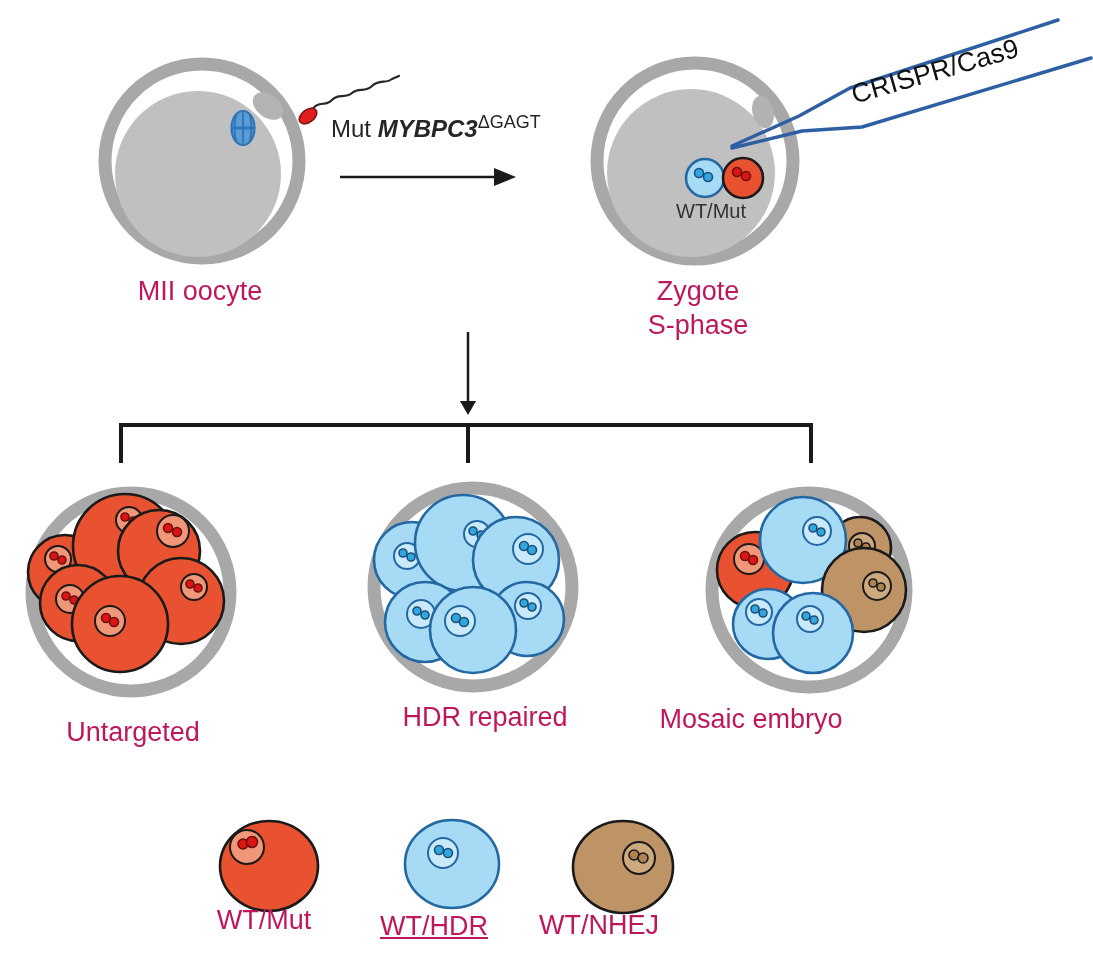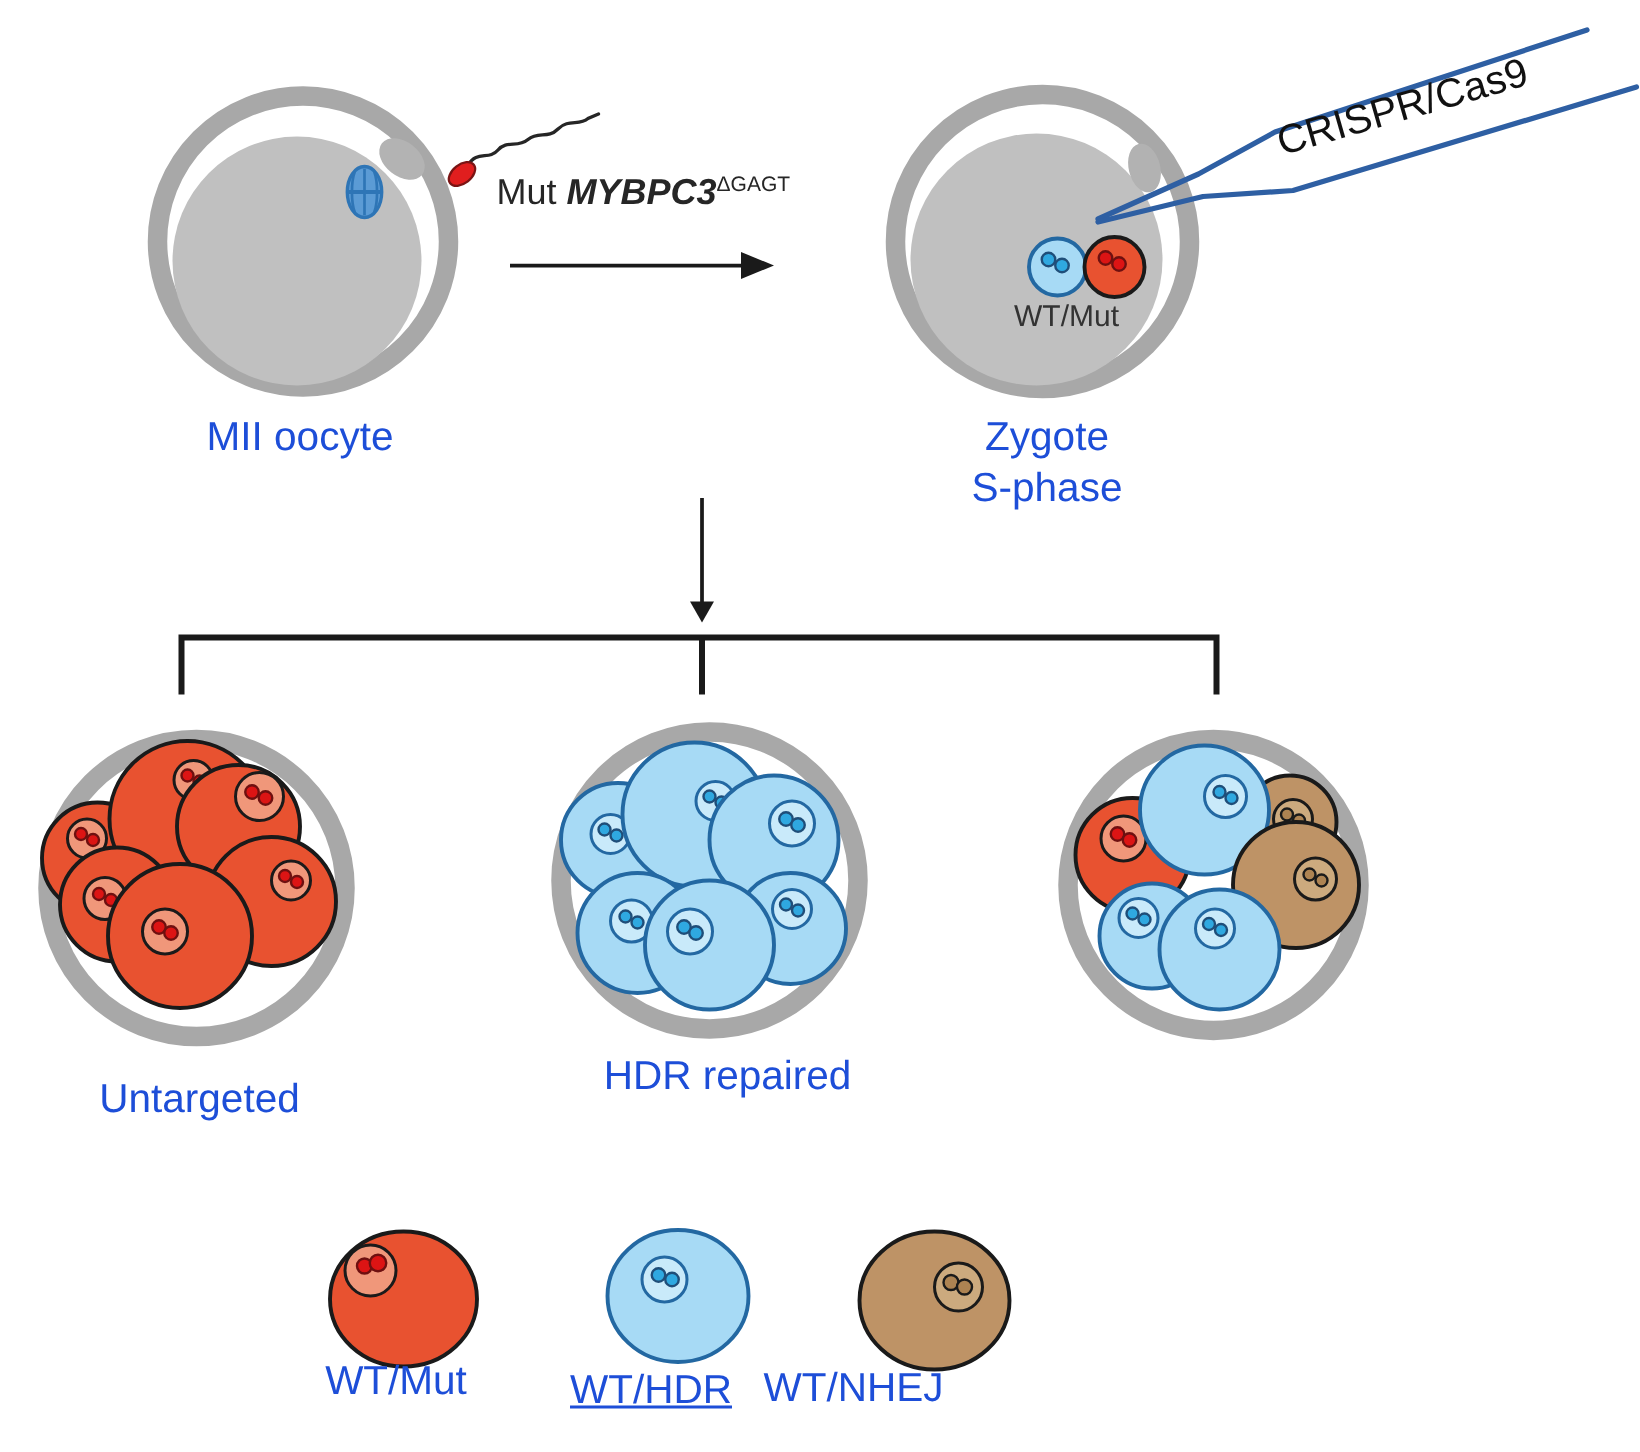--- a/index.html
+++ b/index.html
@@ -2,25 +2,25 @@
 <html><head>
 <meta charset="utf-8">
 <style>
   * { margin:0; padding:0; box-sizing:border-box; }
   html,body { background:#ffffff; }
   body { font-family:"Liberation Sans","DejaVu Sans",sans-serif; color:#262626; }
   .canvas { position:relative; width:1093px; height:968px; background:#ffffff; overflow:hidden; }
   svg.diagram { position:absolute; left:0; top:0; }
 
   .lbl { position:absolute; transform:translateX(-50%); text-align:center;
-         font-size:27px; line-height:34px; color:#1d4ed8; white-space:nowrap; }
+         font-size:27px; line-height:34px; color:#be185d; white-space:nowrap; }
   .lbl span { display:block; }
   .gene-lbl { position:absolute; font-size:24px; line-height:26px; white-space:nowrap; color:#262626; }
   .gene-lbl .gene { font-style:italic;font-weight:bold; }
-  .gene-lbl sup { font-size:14px; vertical-align:super; font-style:normal; }
+  .gene-lbl sup { font-size:18px; vertical-align:super; font-style:normal; }
   .pn-lbl { position:absolute; transform:translateX(-50%); font-size:20px; line-height:22px;
             color:#333333; white-space:nowrap; }
   .crispr-lbl { position:absolute; font-size:27px; line-height:30px; white-space:nowrap;
                 transform:rotate(-16deg); transform-origin:0 50%; color:#111111; }
 
   .cell-body   { stroke-width:2.6; }
   .cell-nucleus{ stroke-width:2;   }
   .cell-dot    { stroke-width:1.6; }
 </style>
 </head>
@@ -237,17 +237,20 @@
   <div class="crispr-lbl" style="left:852px; top:80px;">CRISPR/Cas9</div>
 
   <div class="lbl" style="left:133px; top:689px;margin-top:26px;">
     <span>Untargeted</span>
   </div>
 
   <div class="lbl" style="left:453px; top:700px;margin-left:32px;">
     <span>HDR repaired</span>
   </div>
 
+  <div class="lbl" style="left:751px; top:702px;">
+    <span>Mosaic embryo</span>
+  </div>
 
   <div class="lbl" style="left:264px; top:903px;">WT/Mut</div>
   <div class="lbl" style="left:434px; top:909px;text-decoration:underline;">WT/HDR</div>
-  <div class="lbl" style="left:569px; top:908px;">WT/NHEJ</div>
+  <div class="lbl" style="left:599px; top:908px;">WT/NHEJ</div>
 </div>
 
 </body></html>

